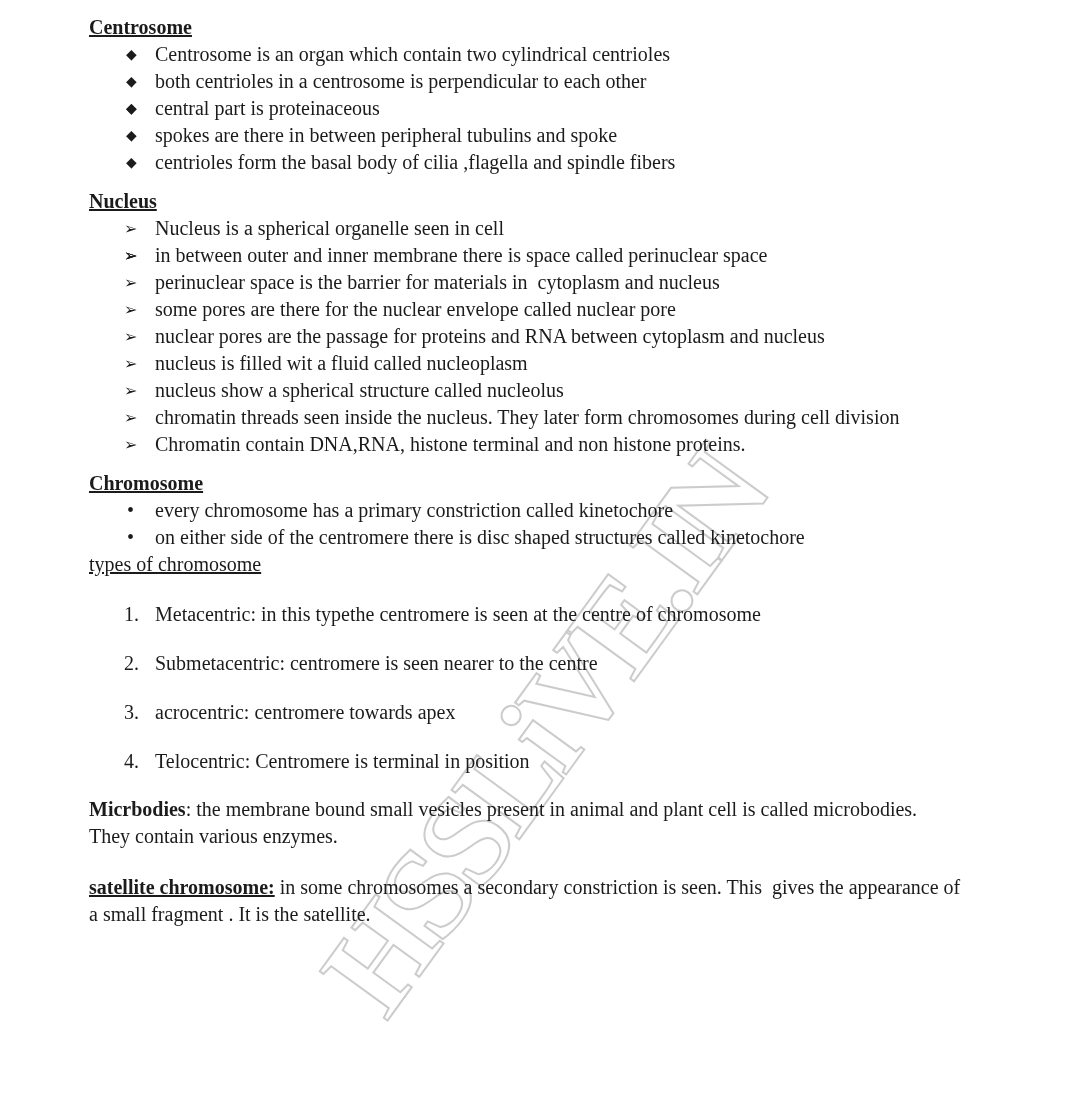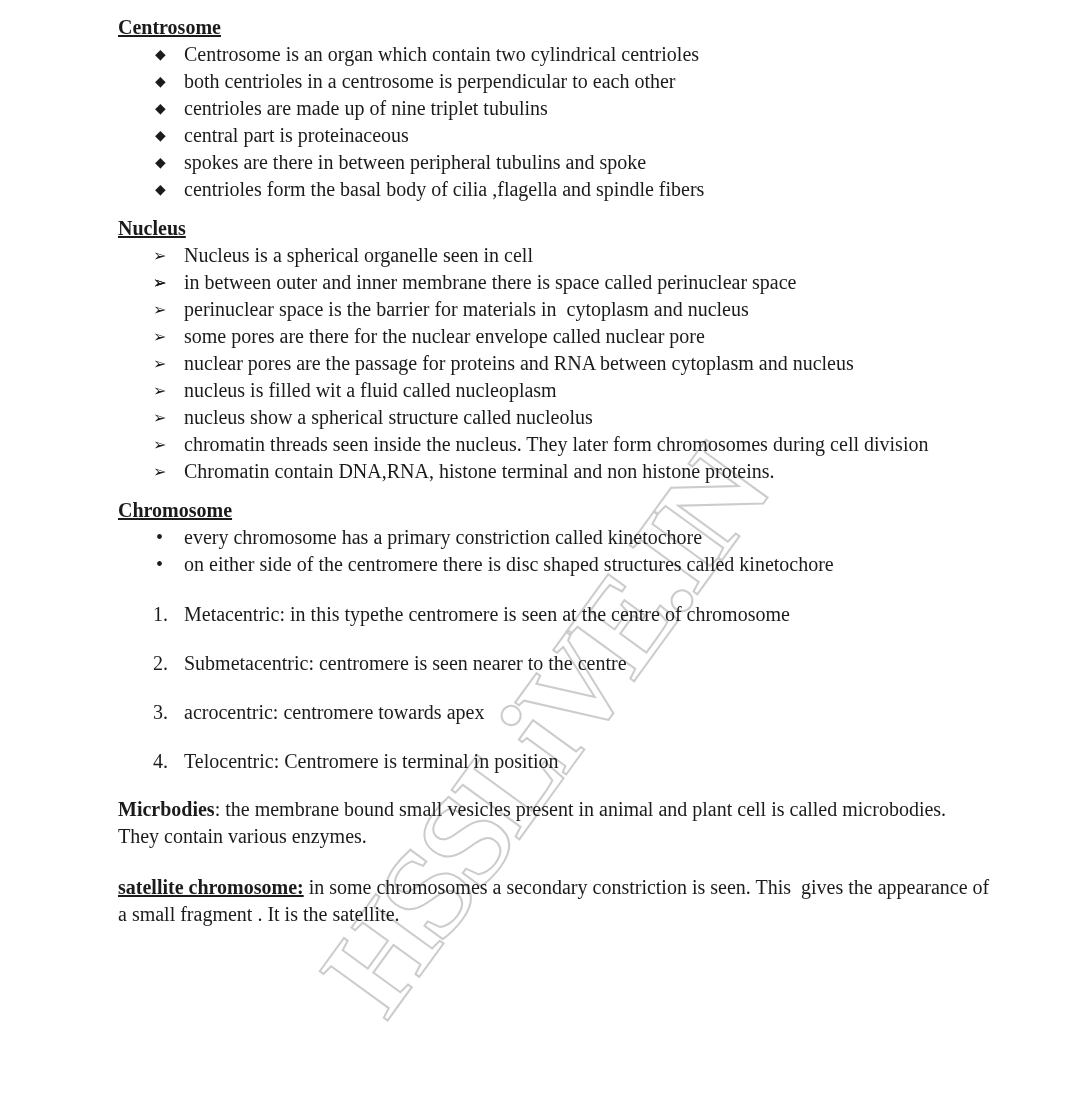--- a/index.html
+++ b/index.html
@@ -19,21 +19,21 @@
   }
   .watermark-svg {
     position: absolute;
     left: 0; top: 0;
     z-index: 0;
     pointer-events: none;
   }
   .content {
     position: relative;
     z-index: 1;
-    padding: 14px 40px 0 118px;
+    padding: 14px 40px 0 89px;
   }
   .sec-h {
     font-weight: bold;
     text-decoration: underline;
   }
   .section { margin-top: 12px; }
   .section.first { margin-top: 0; }
   .li {
     position: relative;
     padding-left: 66px;
@@ -81,21 +81,21 @@
   <text x="555" y="740" transform="rotate(-54 555 740)" text-anchor="middle" dominant-baseline="middle" font-family="Liberation Serif, DejaVu Serif, serif" font-weight="bold" font-size="128" letter-spacing="-6" fill="none" stroke="#cccccc" stroke-width="2">HSSLiVE.IN</text>
 </svg>
 
 <main class="content">
 
   <div class="section first">
     <div class="sec-h">Centrosome</div>
     <div>
         <div class="li"><span class="bullet b-diamond">◆</span><span>Centrosome is an organ which contain two cylindrical centrioles</span></div>
         <div class="li"><span class="bullet b-diamond">◆</span><span>both centrioles in a centrosome is perpendicular to each other</span></div>
-        <div class="li"><span class="bullet b-diamond">◆</span><span>centrioles are made up of nine triplet tubulins</span></div>
+        <div class="li"><span class="bullet b-diamond">◆</span></div>
         <div class="li"><span class="bullet b-diamond">◆</span><span>central part is proteinaceous</span></div>
         <div class="li"><span class="bullet b-diamond">◆</span><span>spokes are there in between peripheral tubulins and spoke</span></div>
         <div class="li"><span class="bullet b-diamond">◆</span><span>centrioles form the basal body of cilia ,flagella and spindle fibers</span></div>
       </div>
   </div>
 
   <div class="section">
     <div class="sec-h">Nucleus</div>
     <div>
         <div class="li"><span class="bullet b-arrow">➢</span><span>Nucleus is a spherical organelle seen in cell</span></div>
@@ -111,20 +111,21 @@
         <div class="li"><span class="bullet b-arrow">➢</span><span>Chromatin contain DNA,RNA, histone terminal and non histone proteins.</span></div>
       </div>
   </div>
 
   <div class="section">
     <div class="sec-h">Chromosome</div>
     <div>
         <div class="li"><span class="bullet b-dot">•</span><span>every chromosome has a primary constriction called kinetochore</span></div>
         <div class="li"><span class="bullet b-dot">•</span><span>on either side of the centromere there is disc shaped structures called kinetochore</span></div>
       </div>
+    <div class="subheading">types of chromosome</div>
   </div>
 
   <div class="numlist">
       <div class="nli"><span class="num">1.</span><span>Metacentric: in this typethe centromere is seen at the centre of chromosome</span></div>
       <div class="nli"><span class="num">2.</span><span>Submetacentric: centromere is seen nearer to the centre</span></div>
       <div class="nli"><span class="num">3.</span><span>acrocentric: centromere towards apex</span></div>
       <div class="nli"><span class="num">4.</span><span>Telocentric: Centromere is terminal in position</span></div>
     </div>
 
   <p class="para micro"><span class="lead bold">Micrbodies</span>: the membrane bound small vesicles present in animal and plant cell is called microbodies.<br>They contain various enzymes.</p>

